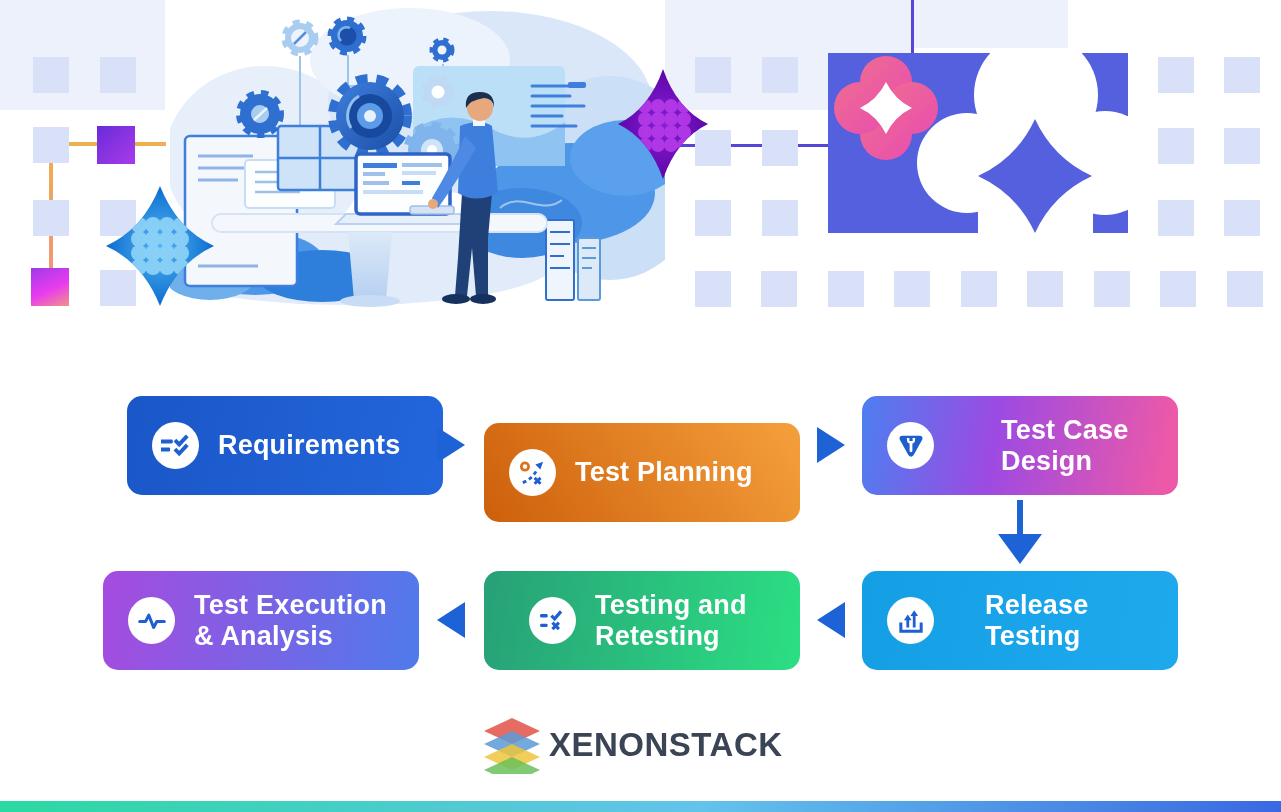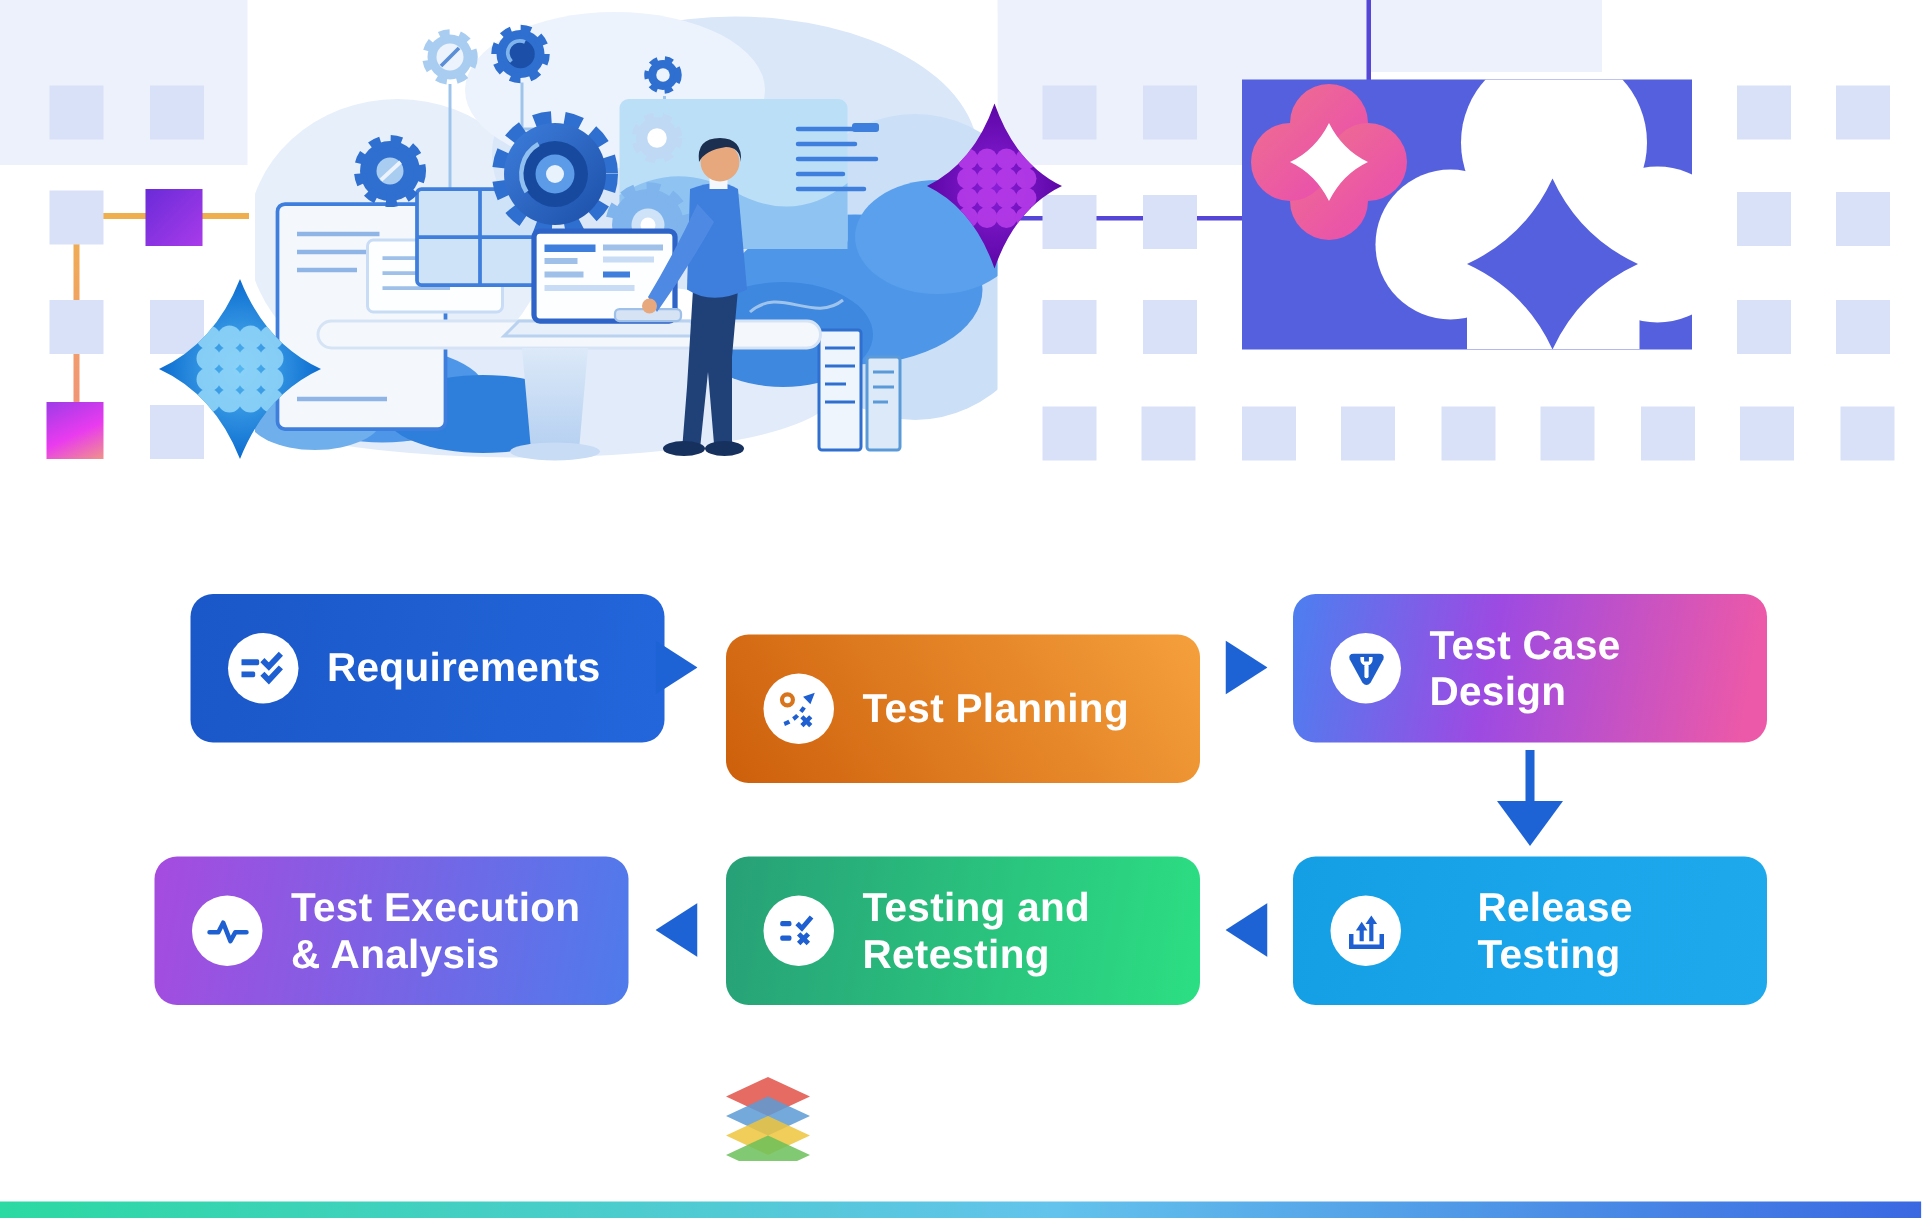--- a/index.html
+++ b/index.html
@@ -21,23 +21,23 @@
   .cloud-card{position:absolute;left:828px;top:53px;width:300px;height:180px;background:#5560DE;overflow:hidden;}
   .hero-illustration{position:absolute;left:170px;top:8px;width:495px;height:300px;}
   
   .step{position:absolute;width:316px;height:99px;border-radius:15px;display:flex;align-items:center;}
   .step .badge{width:47px;height:47px;border-radius:50%;background:#ffffff;margin-left:25px;
       margin-right:19px;flex:0 0 auto;display:flex;align-items:center;justify-content:center;overflow:hidden;}
   .step .label{color:#ffffff;font-size:27px;font-weight:bold;line-height:1.12;max-width:205px;
       letter-spacing:.2px;}
   .step-requirements{background:linear-gradient(100deg,#1A57C8,#2366DB);margin-left:24px;}
   .step-planning{background:linear-gradient(55deg,#CD5F0B,#F5A03C);margin-top:27px;}
-  .step-design{background:linear-gradient(100deg,#4C7FF0 0%,#9D4AE2 42%,#EC59A8 95%);}
+  .step-design{background:linear-gradient(100deg,#4C7FF0 0%,#9D4AE2 42%,#EC59A8 95%);gap:48px;}
   .step-release{background:linear-gradient(100deg,#149FE5,#1FA9ED);}
-  .step-retesting{background:linear-gradient(100deg,#27A077,#2CDF83);}
+  .step-retesting{background:linear-gradient(100deg,#27A077,#2CDF83);justify-content:flex-end;}
   .step-execution{background:linear-gradient(100deg,#A64BDF,#4E7BEB);}
   .flow-arrow{position:absolute;}
   
   .brand{position:absolute;left:484px;top:716px;display:flex;align-items:center;gap:9px;}
   .brand-text{font-size:33px;font-weight:700;color:#3A4454;letter-spacing:.5px;}
   .bottom-bar{position:absolute;left:0;top:801px;width:1281px;height:11px;
       background:linear-gradient(90deg,#2BD9A2 0%,#63C3EC 55%,#3A68E2 100%);}
 </style>
 </head>
 <body>
@@ -382,16 +382,17 @@
     </div>
   </div>
 
   <div class="brand">
     <svg width="56" height="58" viewBox="0 0 56 58">
       <polygon points="28,2 56,15 28,28 0,15" fill="#E2574C" fill-opacity="0.88"></polygon>
       <polygon points="28,15 56,28 28,41 0,28" fill="#5B9BD5" fill-opacity="0.85"></polygon>
       <polygon points="28,28 56,41 28,54 0,41" fill="#EFC43C" fill-opacity="0.85"></polygon>
       <polygon points="28,41 56,54 28,67 0,54" fill="#6CBF5A" fill-opacity="0.85"></polygon>
     </svg>
+    <span class="brand-text">XENONSTACK</span>
   </div>
 
   <div class="bottom-bar"></div>
 </div>
 
 </body></html>

